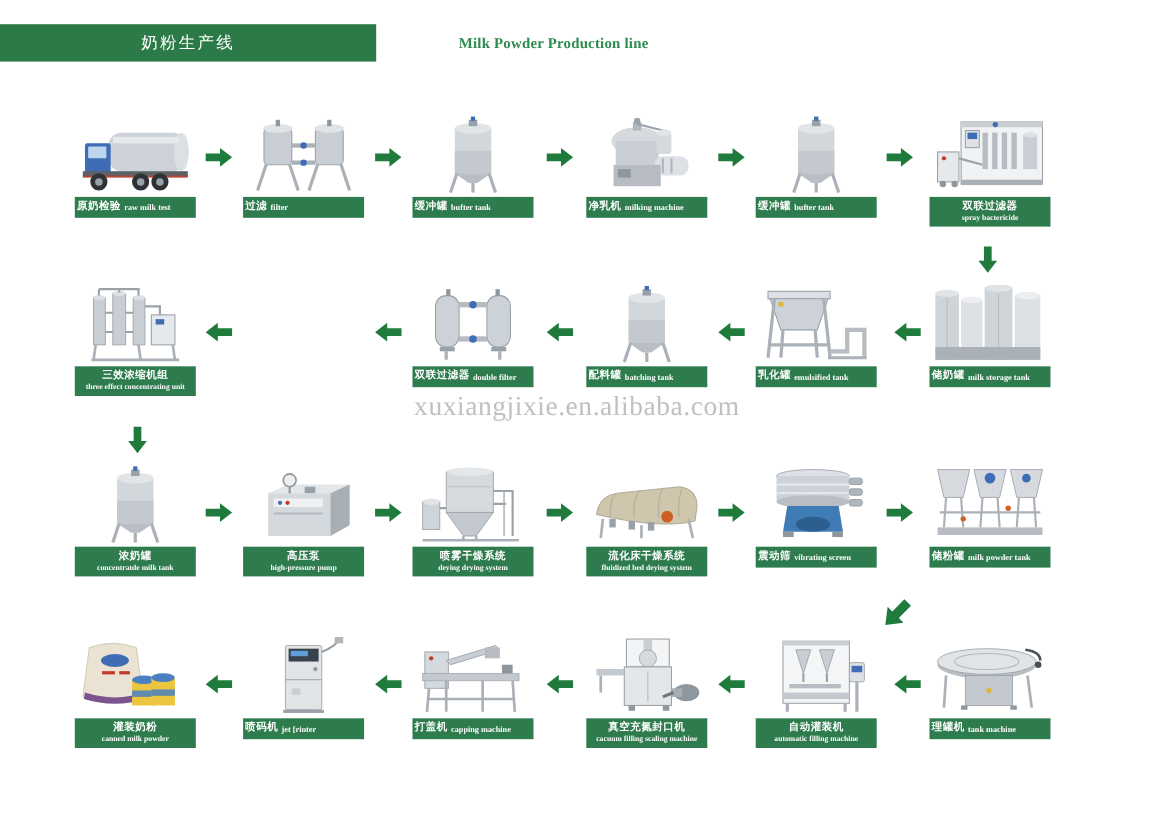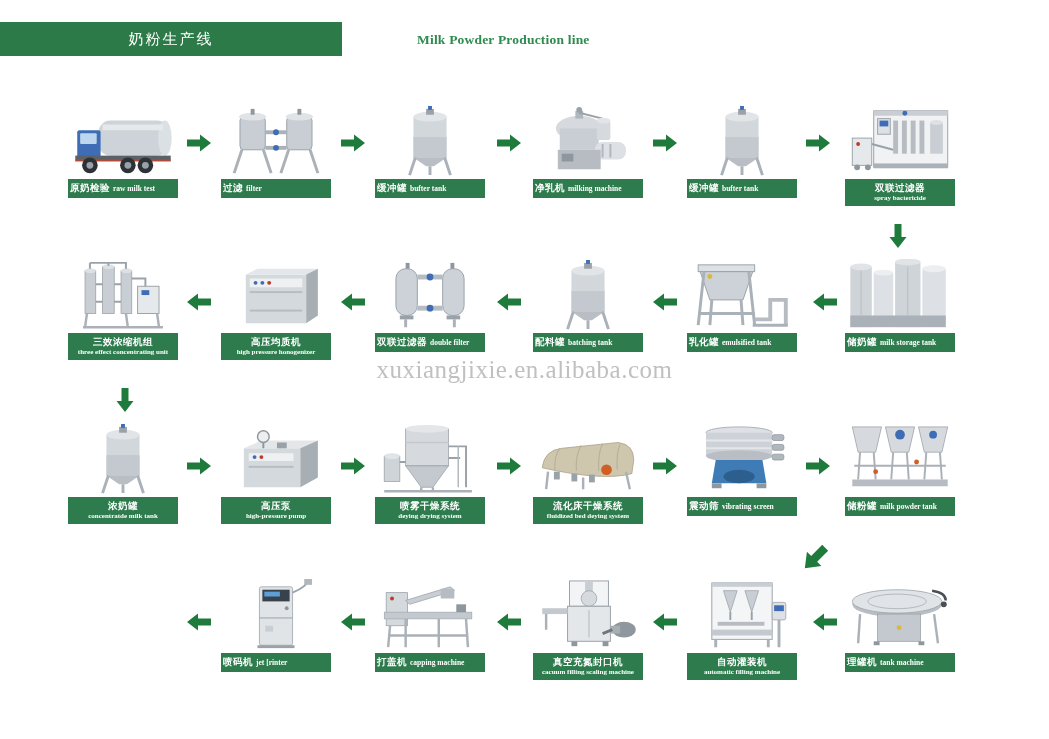--- a/index.html
+++ b/index.html
@@ -496,31 +496,20 @@
     <div class="img">
         <svg viewBox="0 0 110 76">
           <use href="#ic-evaporator" xlink:href="#ic-evaporator"></use>
         </svg>
       </div>
     <div class="lbl two">
       <span class="zh">三效浓缩机组</span>
       <span class="en">three effect concentrating unit</span>
     </div>
   </div>
-  <div class="cell" style="left:220px;top:257px">
-    <div class="img">
-        <svg viewBox="0 0 110 76">
-          <use href="#ic-homogenizer" xlink:href="#ic-homogenizer"></use>
-        </svg>
-      </div>
-    <div class="lbl two">
-      <span class="zh">高压均质机</span>
-      <span class="en">high pressure honogenizer</span>
-    </div>
-  </div>
   <div class="cell" style="left:374px;top:257px">
     <div class="img">
         <svg viewBox="0 0 110 76">
           <use href="#ic-doublefilter" xlink:href="#ic-doublefilter"></use>
         </svg>
       </div>
     <div class="lbl one">
       <span class="zh">双联过滤器</span>
       <span class="en">double filter</span>
     </div>
@@ -685,20 +674,31 @@
         <use href="#ic-arrow"></use>
       </svg>
     </div>
 
   <div class="arrow diag" style="left:799px;top:546px">
       <svg viewBox="0 0 26 20">
         <use href="#ic-arrow"></use>
       </svg>
     </div>
 
+  <div class="cell" style="left:67px;top:577px">
+    <div class="img">
+        <svg viewBox="0 0 110 76">
+          <use href="#ic-bagcans" xlink:href="#ic-bagcans"></use>
+        </svg>
+      </div>
+    <div class="lbl two">
+      <span class="zh">灌装奶粉</span>
+      <span class="en">canned milk powder</span>
+    </div>
+  </div>
   <div class="cell" style="left:220px;top:577px">
     <div class="img">
         <svg viewBox="0 0 110 76">
           <use href="#ic-printer" xlink:href="#ic-printer"></use>
         </svg>
       </div>
     <div class="lbl one">
       <span class="zh">喷码机</span>
       <span class="en">jet [rinter</span>
     </div>

